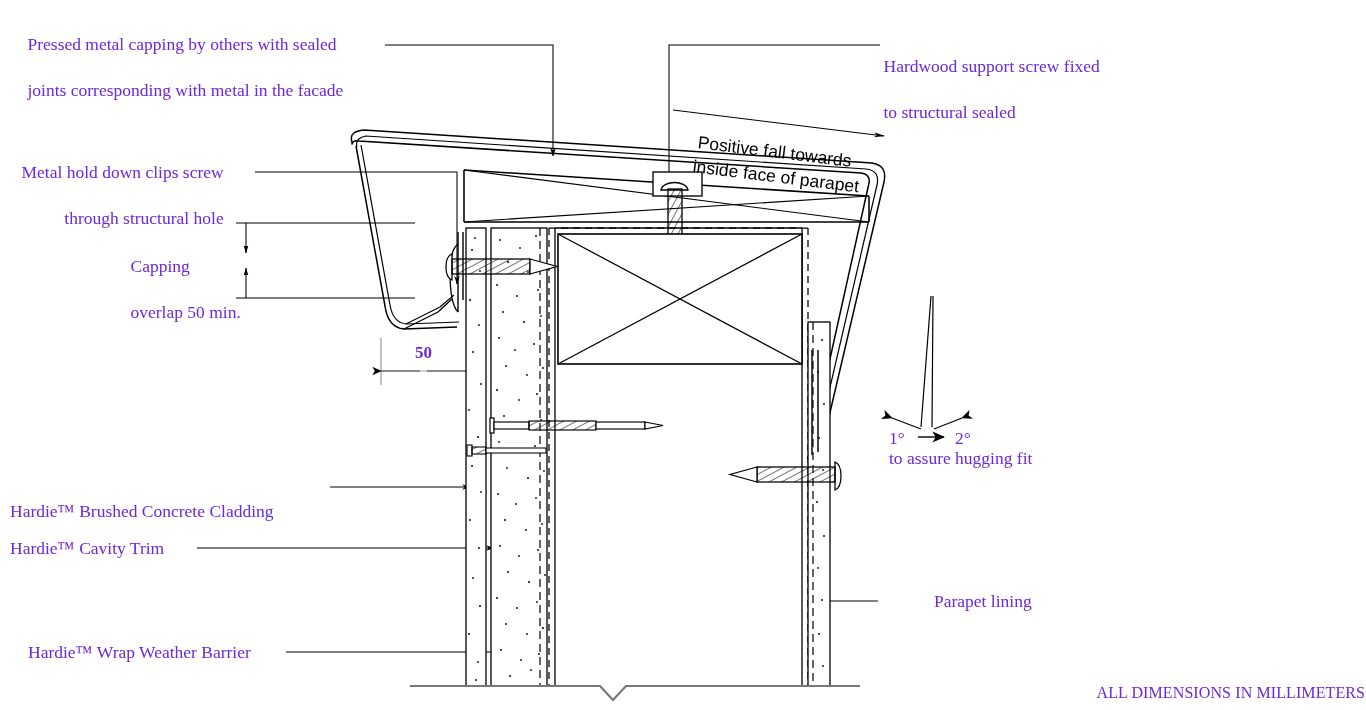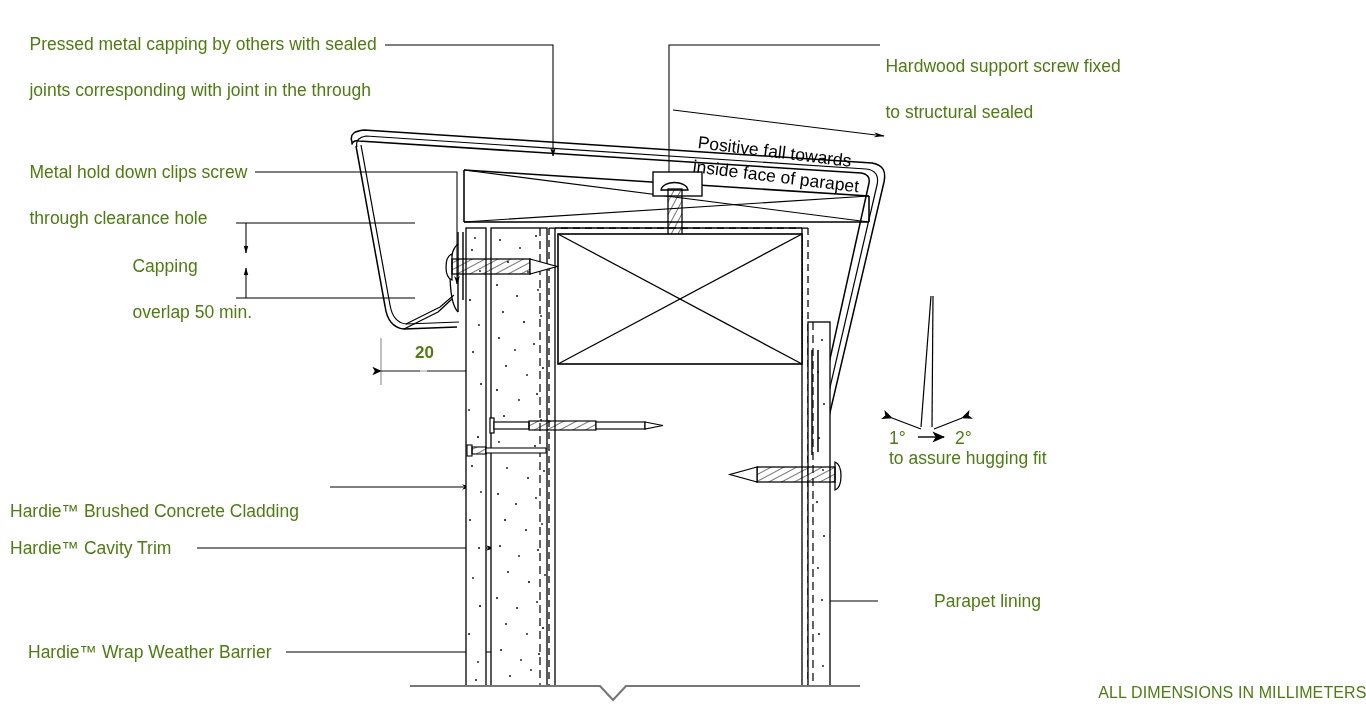--- a/index.html
+++ b/index.html
@@ -22,24 +22,24 @@
     height: 710px;
   }
   svg.drawing {
     position: absolute;
     left: 0; top: 0;
     width: 1366px;
     height: 710px;
   }
   .lbl {
     position: absolute;
-    font-family: Liberation Sans, sans-serif;
+    font-family: Liberation Serif, serif;
     font-size: 17.5px;
     line-height: 23px;
-    color: #4d7c0f;
+    color: #6d28d9;
     white-space: pre;
   }
   .lbl.dim {
     font-size: 17px;
     font-weight: bold;
   }
   .lbl.note {
     font-size: 16px;
     line-height: 20px;
     letter-spacing: 0.1px;
@@ -350,34 +350,34 @@
     </g>
 
     <g>
       <line x1="918" y1="437" x2="944" y2="437" stroke="#000" stroke-width="1.4" marker-end="url(#arrFull)"></line>
     </g>
 
   </svg>
 
   <div class="lbl" style="left:10px; top:10px;">
     <span>Pressed metal capping by others with sealed</span><br>
-    <span>joints corresponding with joint in the through</span>
-  </div>
-
-  <div class="lbl" style="left:10px; top:138px;">
+    <span>joints corresponding with metal in the facade</span>
+  </div>
+
+  <div class="lbl" style="left:4px; top:138px;text-align:right;">
     <span>Metal hold down clips screw</span><br>
-    <span>through clearance hole</span>
+    <span>through structural hole</span>
   </div>
 
   <div class="lbl" style="left:113px; top:232px;">
     <span>Capping</span><br>
     <span>overlap 50 min.</span>
   </div>
 
-  <div class="lbl dim" style="left:415px; top:341px;">20</div>
+  <div class="lbl dim" style="left:415px; top:341px;">50</div>
 
   <div class="lbl" style="left:866px; top:32px;">
     <span>Hardwood support screw fixed</span><br>
     <span>to structural sealed</span>
   </div>
 
   <div class="rot" style="left:683px; top:104px; transform: rotate(7deg);">
     <span>Positive fall towards</span>
   </div>
   <div class="rot" style="left:678px; top:128px; transform: rotate(7deg);">

